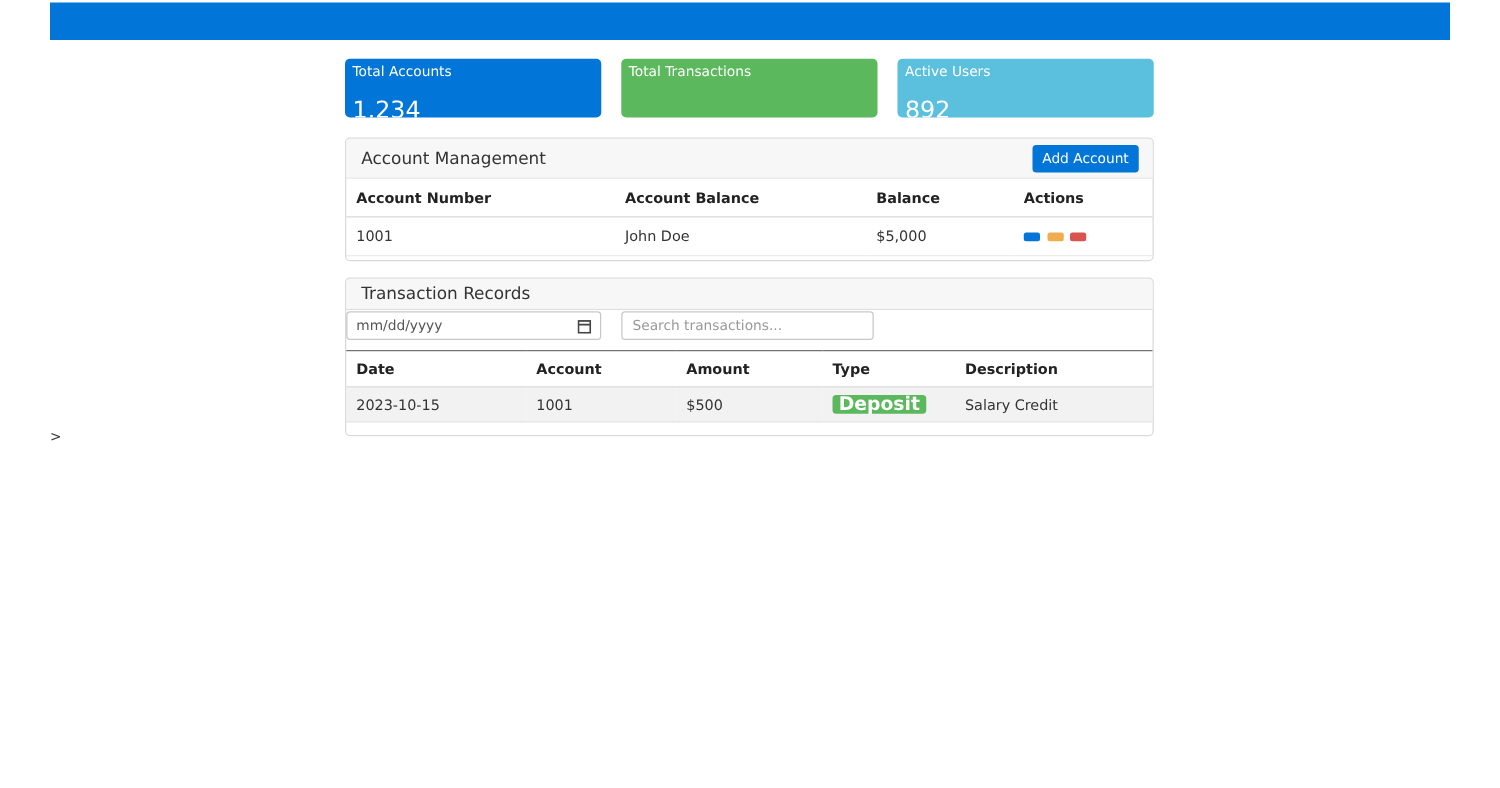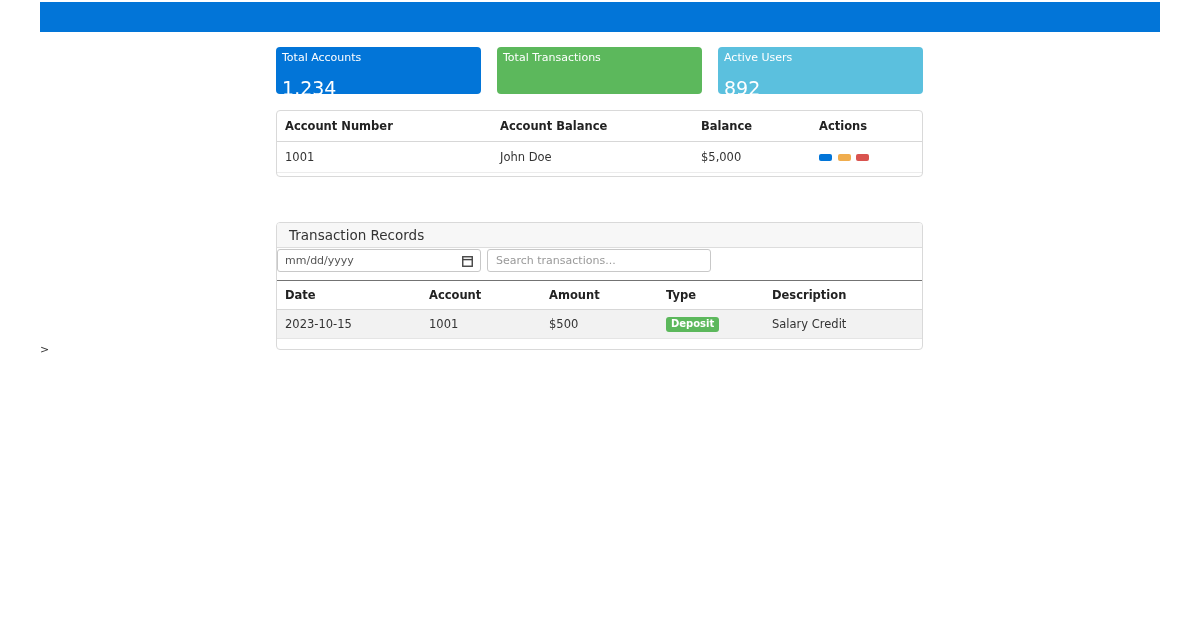--- a/index.html
+++ b/index.html
@@ -100,54 +100,54 @@
     padding: 0;
     cursor: pointer;
     vertical-align: middle;
   }
 
   
   .tx-card { top: 222px; padding-bottom: 10px; }
   .tx-card .card-header { height: 25px; }
   .filters {
     display: flex;
-    gap: 6px;
+    gap: 16px;
     margin: 1px 0 8px 0;
   }
   .date-input {
     position: relative;
     width: 204px; height: 23px;
     border: 1px solid #c8c8c8;
     border-radius: 3px;
     font-size: 11px;
     color: #555;
     display: flex;
     align-items: center;
     padding: 0 7px;
     background: #fff;
     cursor: text;
   }
   .date-input .cal { position: absolute; right: 7px; top: 5px; }
   .search-input {
-    width: 224px; height: 23px;
+    width: 202px; height: 23px;
     border: 1px solid #c8c8c8;
     border-radius: 3px;
     font-size: 11px;
     font-family: inherit;
     color: #333;
     padding: 0 8px;
     background: #fff;
   }
   .search-input::placeholder { color: #999; }
 
   .badge {
     display: inline-block;
     background: #5cb85c;
     color: #fff;
-    font-size: 10px;
+    font-size: 15px;
     font-weight: bold;
     line-height: 10px;
     padding: 2px 5px 3px 5px;
     border-radius: 3px;
   }
 
   .stray {
     position: absolute;
     left: 40px; top: 343px;
     font-size: 11px;
@@ -167,20 +167,24 @@
   <div class="stat-card" style="background-color: rgb(92, 184, 92);">
     <div class="stat-label">Total Transactions</div>
   </div>
   <div class="stat-card" style="background-color: rgb(91, 192, 222);">
     <div class="stat-label">Active Users</div>
     <div class="stat-value">892</div>
   </div>
 </div>
 
 <div class="card account-card">
+  <div class="card-header">
+    <span class="card-title">Account Management</span>
+    <button class="btn-primary" style="background-color: rgb(2, 117, 216);">Add Account</button>
+  </div>
   <table class="acct-table">
     <colgroup>
         <col style="width:215px">
         <col style="width:201px">
         <col style="width:118px">
         <col>
       </colgroup>
     <thead>
       <tr>
         <th>Account Number</th>

